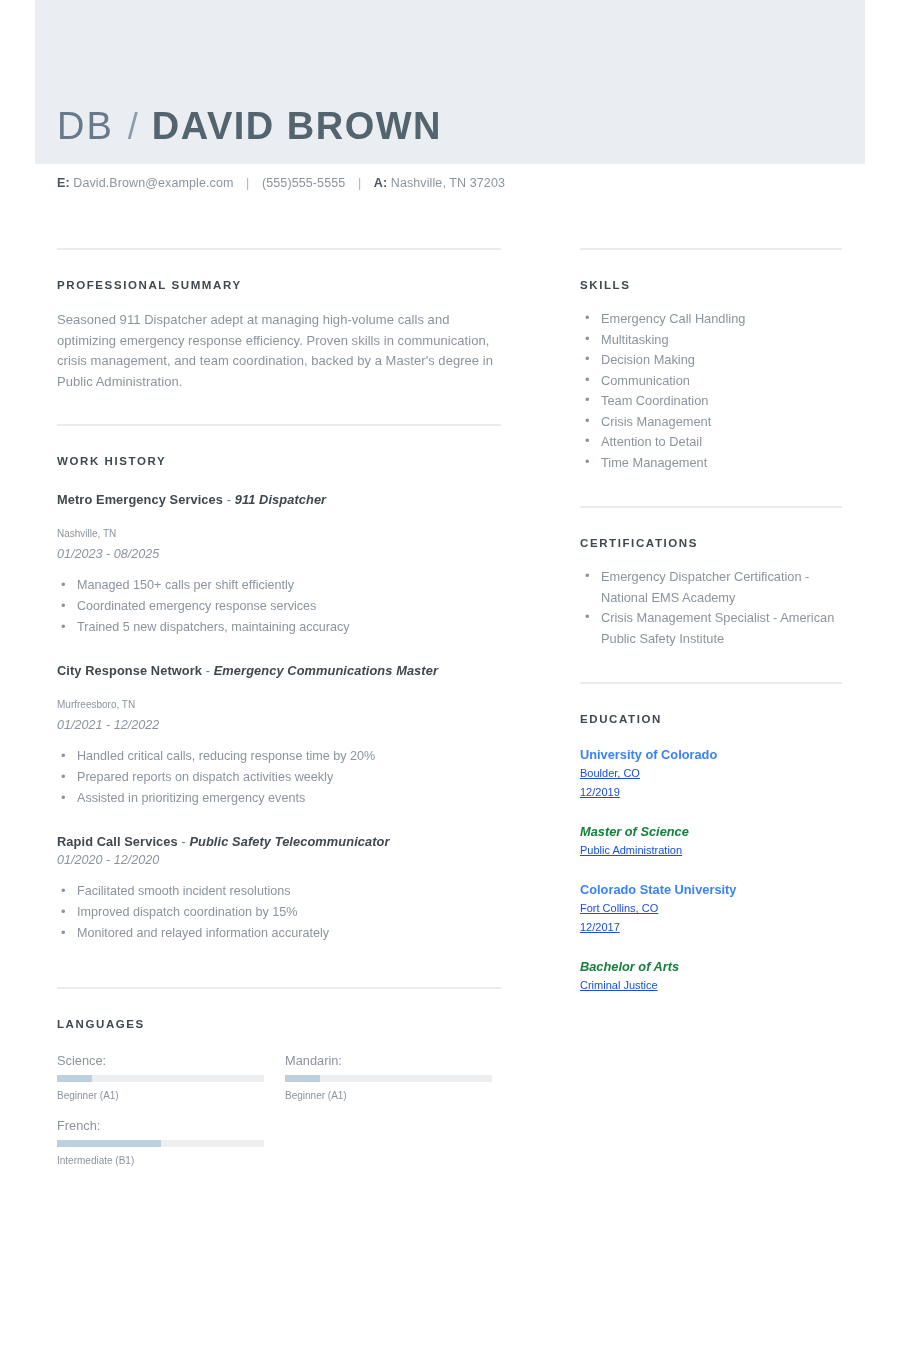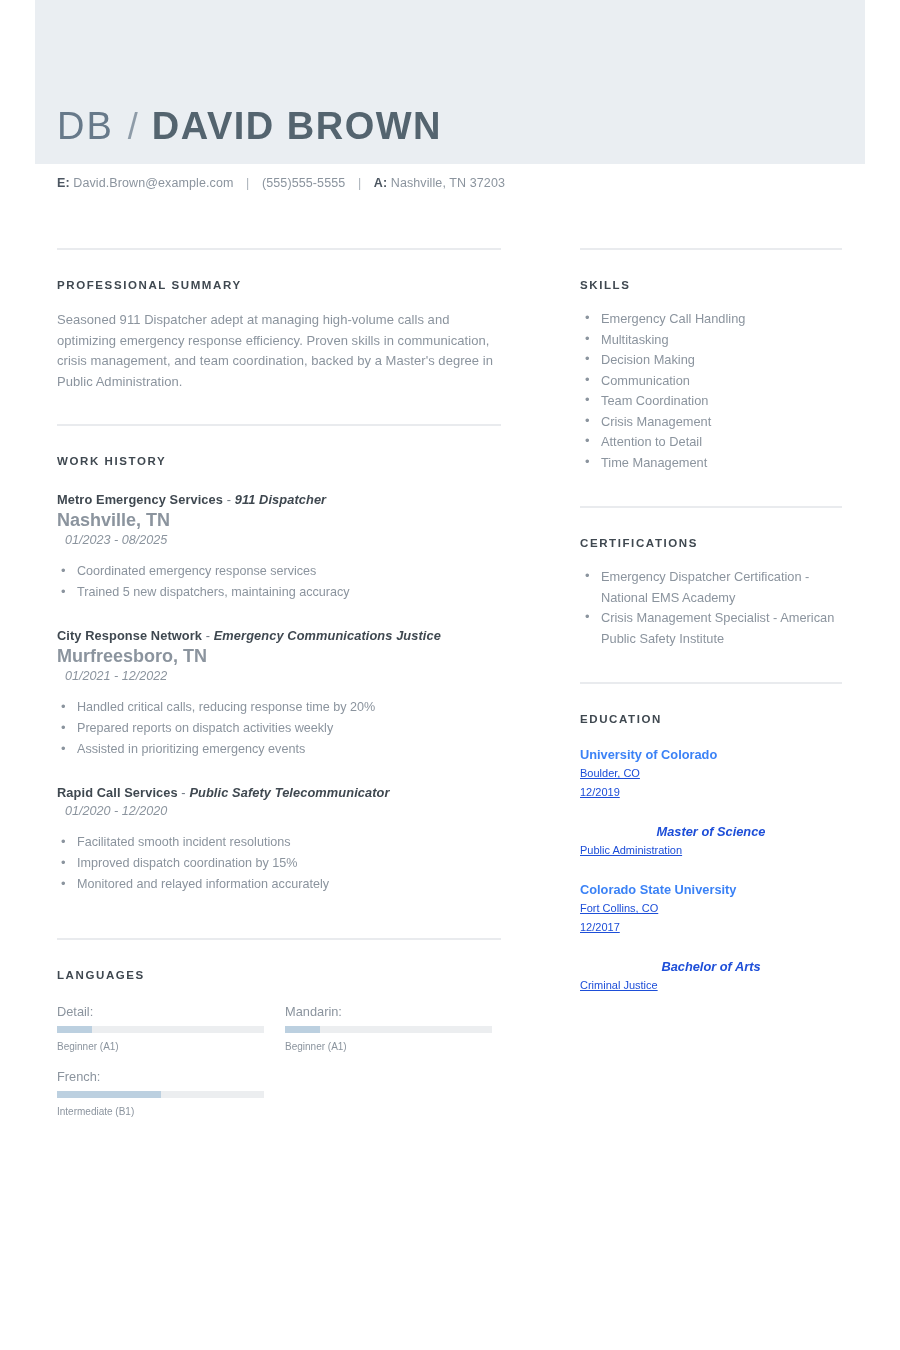--- a/index.html
+++ b/index.html
@@ -127,32 +127,30 @@
   .job-title .role {
     font-style: italic;
     font-weight: 700;
     color: #3f4850;
   }
   .job-title .dash {
     font-weight: 400;
     color: #6d7680;
   }
   .job-loc {
-    font-size: 18px;
+    font-size: 10px;
     color: #8b949e;
     line-height: 20px;
-    margin-top: 2px;
-    font-weight: bold;
+    margin-top: 16px;
   }
   .job-dates {
     font-size: 12.6px;
     font-style: italic;
     color: #8b949e;
     line-height: 20px;
-    margin-left: 8px;
   }
 
   ul.bullets {
     list-style: none;
     margin: 11px 0 0 0;
     padding: 0;
   }
   ul.bullets li {
     position: relative;
     padding-left: 20px;
@@ -236,23 +234,22 @@
   .edu-line {
     font-size: 11px;
     color: #1d4ed8;
     line-height: 19px;
     text-decoration: underline;
   }
   .edu-degree {
     font-size: 12.8px;
     font-weight: 700;
     font-style: italic;
-    color: #1d4ed8;
+    color: #15803d;
     line-height: 19px;
-    text-align: center;
   }
 </style>
 </head>
 <body>
 
 <div class="page">
 
   <div class="header-band" style="background: rgb(234, 238, 242);">
     <div class="header-name-row">
       <span class="initials">DB</span>
@@ -280,28 +277,29 @@
     <div class="rule" style="margin-top:32px;"></div>
     <div class="sec-title">WORK HISTORY</div>
 
     <div class="job">
       <div class="job-title">
         <span>Metro Emergency Services</span><span class="dash"> - </span><span class="role">911 Dispatcher</span>
       </div>
       <div class="job-loc">Nashville, TN</div>
       <div class="job-dates">01/2023 - 08/2025</div>
       <ul class="bullets">
+        <li>Managed 150+ calls per shift efficiently</li>
         <li>Coordinated emergency response services</li>
         <li>Trained 5 new dispatchers, maintaining accuracy</li>
       </ul>
     </div>
 
     <div class="job">
       <div class="job-title">
-        <span>City Response Network</span><span class="dash"> - </span><span class="role">Emergency Communications Justice</span>
+        <span>City Response Network</span><span class="dash"> - </span><span class="role">Emergency Communications Master</span>
       </div>
       <div class="job-loc">Murfreesboro, TN</div>
       <div class="job-dates">01/2021 - 12/2022</div>
       <ul class="bullets">
         <li>Handled critical calls, reducing response time by 20%</li>
         <li>Prepared reports on dispatch activities weekly</li>
         <li>Assisted in prioritizing emergency events</li>
       </ul>
     </div>
 
@@ -315,21 +313,21 @@
         <li>Improved dispatch coordination by 15%</li>
         <li>Monitored and relayed information accurately</li>
       </ul>
     </div>
 
     <div class="rule" style="margin-top:43px;"></div>
     <div class="sec-title">LANGUAGES</div>
 
     <div class="lang-grid">
       <div class="lang-item">
-        <div class="lang-name">Detail:</div>
+        <div class="lang-name">Science:</div>
         <div class="bar-track" style="background: rgb(236, 238, 240);">
           <div class="bar-fill" id="bar0" style="width: 17%; background: rgb(188, 208, 224);"></div>
         </div>
         <div class="lang-level">Beginner (A1)</div>
       </div>
       <div class="lang-item">
         <div class="lang-name">Mandarin:</div>
         <div class="bar-track" style="background: rgb(236, 238, 240);">
           <div class="bar-fill" id="bar1" style="width: 17%; background: rgb(188, 208, 224);"></div>
         </div>

